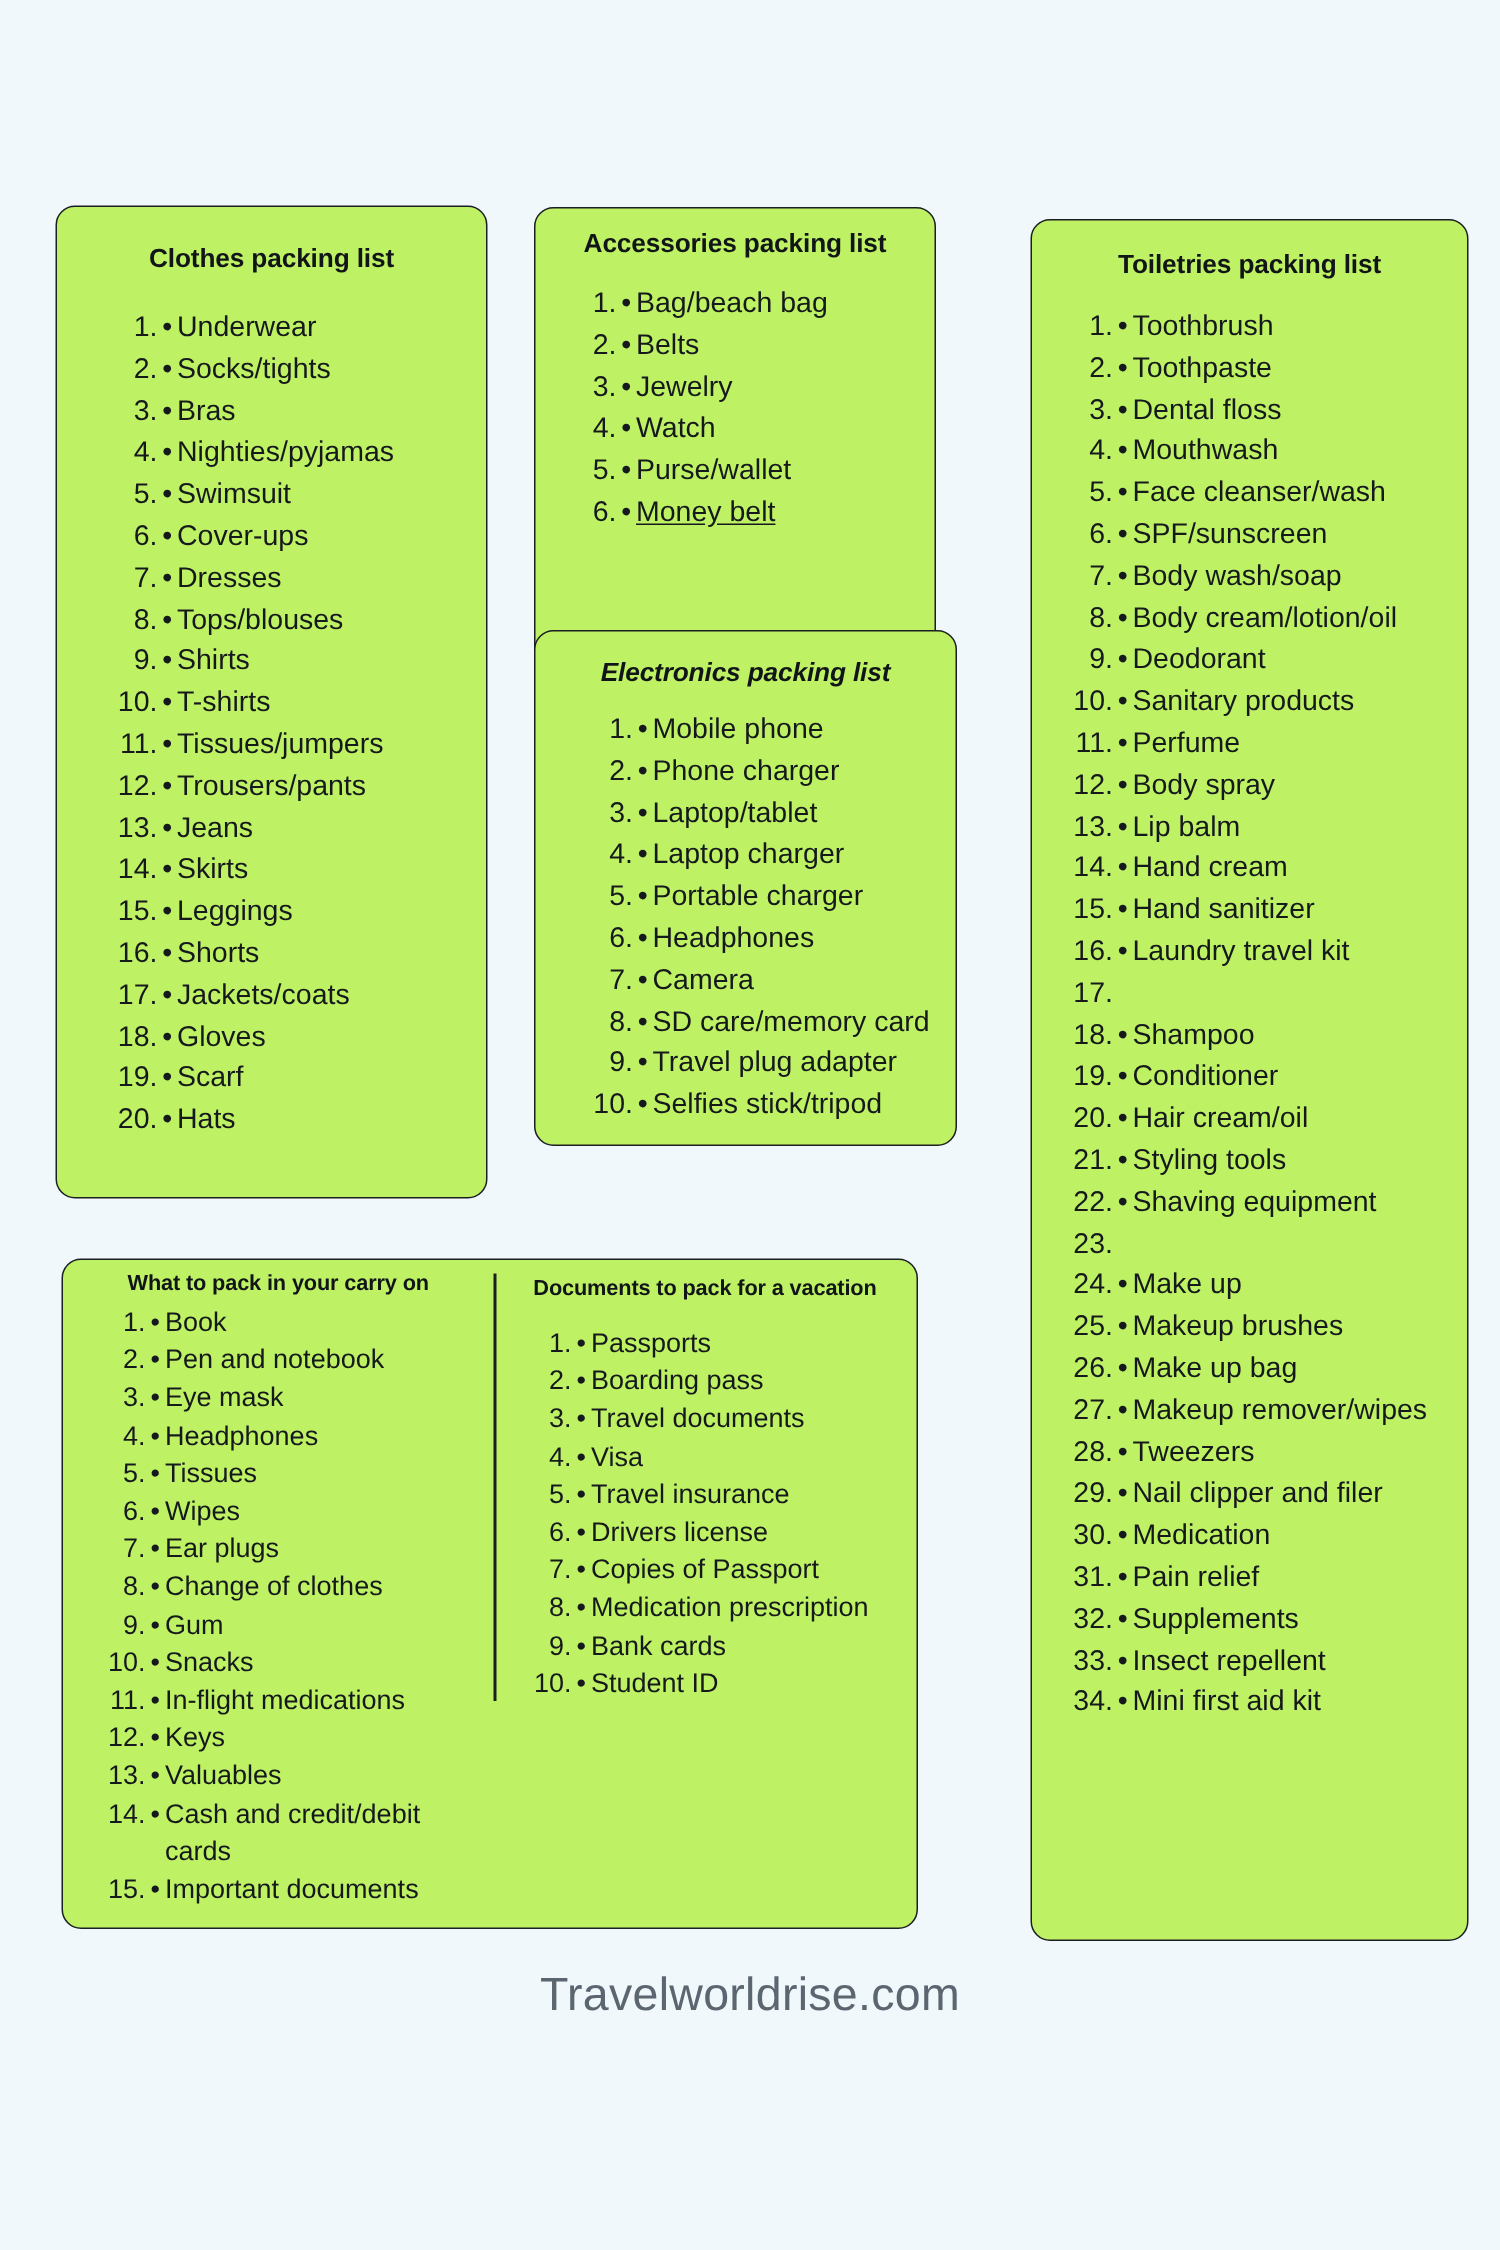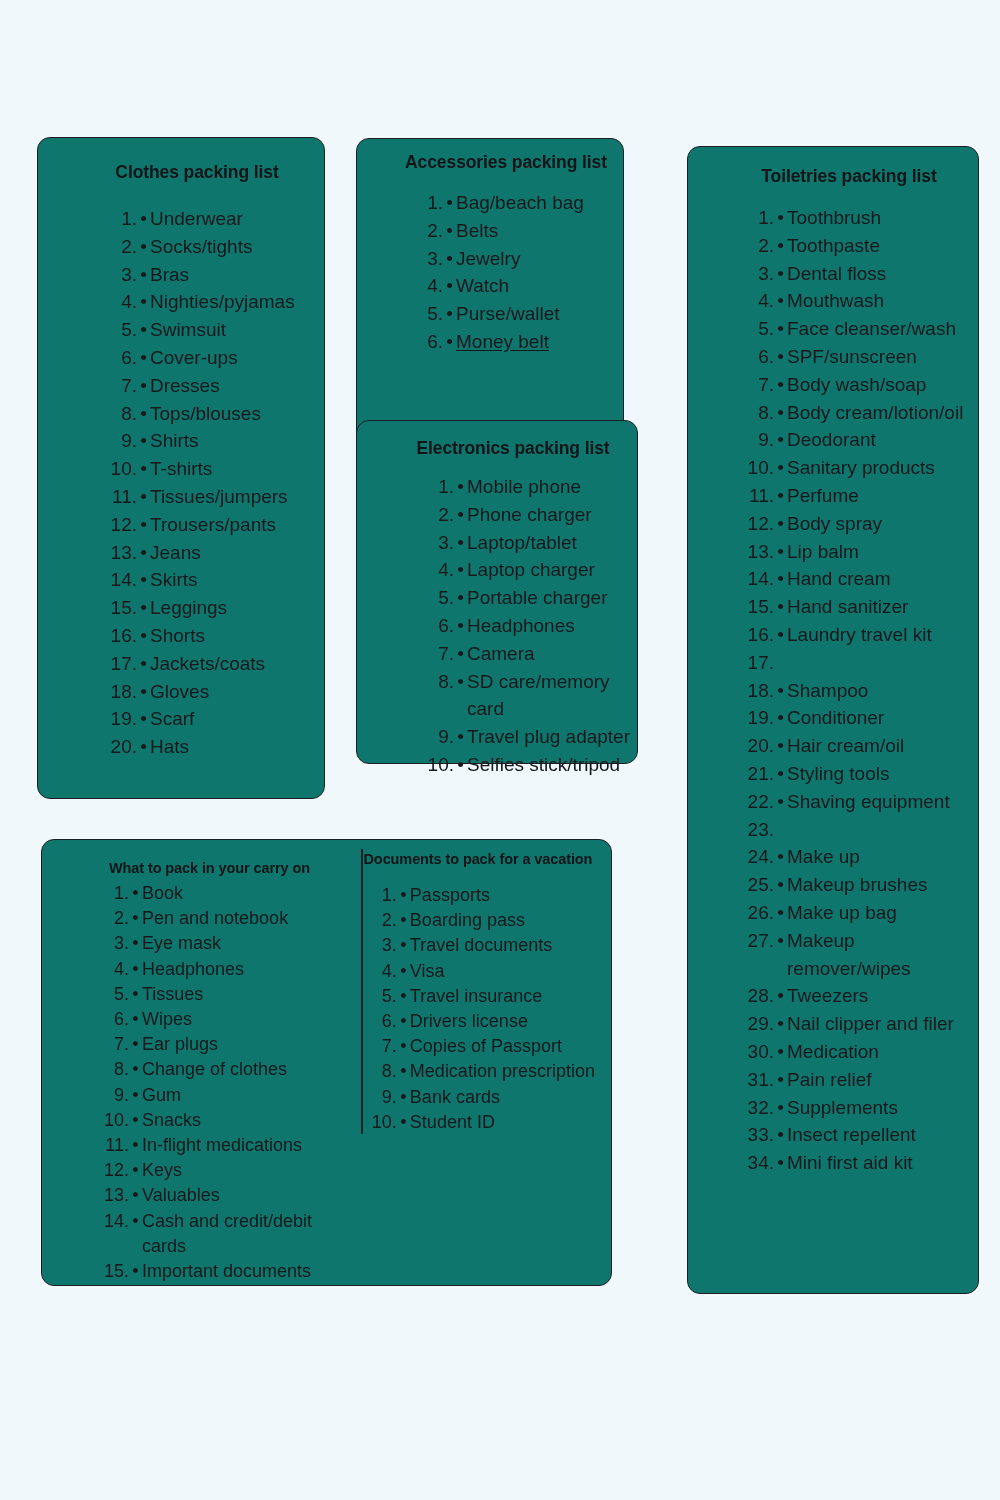--- a/index.html
+++ b/index.html
@@ -19,24 +19,23 @@
 
   .canvas {
     position: relative;
     width: 1000px;
     height: 1500px;
   }
 
   
   .card {
     position: absolute;
-    background: #0f766e;
+    background: #bef264;
     border: 1.6px solid #1b1f23;
     border-radius: 13px;
-    padding-left: 32px;
   }
 
   .card-title {
     font-weight: bold;
     text-align: center;
     color: #111518;
     letter-spacing: -0.1px;
   }
 
   .title-lg { font-size: 17.5px; }
@@ -88,21 +87,21 @@
   #card-accessories {
     left: 356px; top: 138px; width: 268px; height: 308px;
   }
   #card-accessories .card-title { margin-top: 13px; }
   #card-accessories .plist { margin: 16px 0 0 0; padding-left: 29px; }
   #card-accessories .pnum { width: 25px; }
 
   #card-electronics {
     left: 356px; top: 420px; width: 282px; height: 344px;
   }
-  #card-electronics .card-title { margin-top: 17px; }
+  #card-electronics .card-title { margin-top: 17px; font-style: italic; }
   #card-electronics .plist { margin: 14px 0 0 0; padding-left: 33px; }
   #card-electronics .pnum { width: 32px; }
 
   #card-toiletries {
     left: 687px; top: 146px; width: 292px; height: 1148px;
   }
   #card-toiletries .card-title { margin-top: 19px; }
   #card-toiletries .plist { margin: 17px 0 0 0; padding-left: 18px; padding-right: 6px; }
   #card-toiletries .pnum { width: 36px; }
 
@@ -125,21 +124,21 @@
 
   .bdivider {
     position: absolute;
     left: 287px;
     top: 9px;
     width: 1.7px;
     height: 285px;
     background: #1b1f23;
   }
 
-  .bcol-left .card-title  { margin-top: 20px; }
+  .bcol-left .card-title  { margin-top: 8px; }
   .bcol-right .card-title { margin-top: 11px; }
 
   .bcol-left .plist  { margin: 5px 0 0 0; padding-left: 22px; }
   .bcol-left .pnum   { width: 33px; }
   .bcol-left .prow   { font-size: 18px; line-height: 25.2px; }
 
   .bcol-right .plist { margin: 16px 0 0 0; padding-left: 20px; }
   .bcol-right .pnum  { width: 32px; }
   .bcol-right .prow  { font-size: 18px; line-height: 25.2px; }
 
@@ -669,14 +668,15 @@
             <li class="prow">
               <span class="pnum">10.</span>
               <span class="pbullet">•</span>
               <span class="ptext">Student ID</span>
             </li>
           </ul>
       </div>
     </div>
   </div>
 
+  <div class="footer">Travelworldrise.com</div>
 
 </div>
 
 </body></html>

